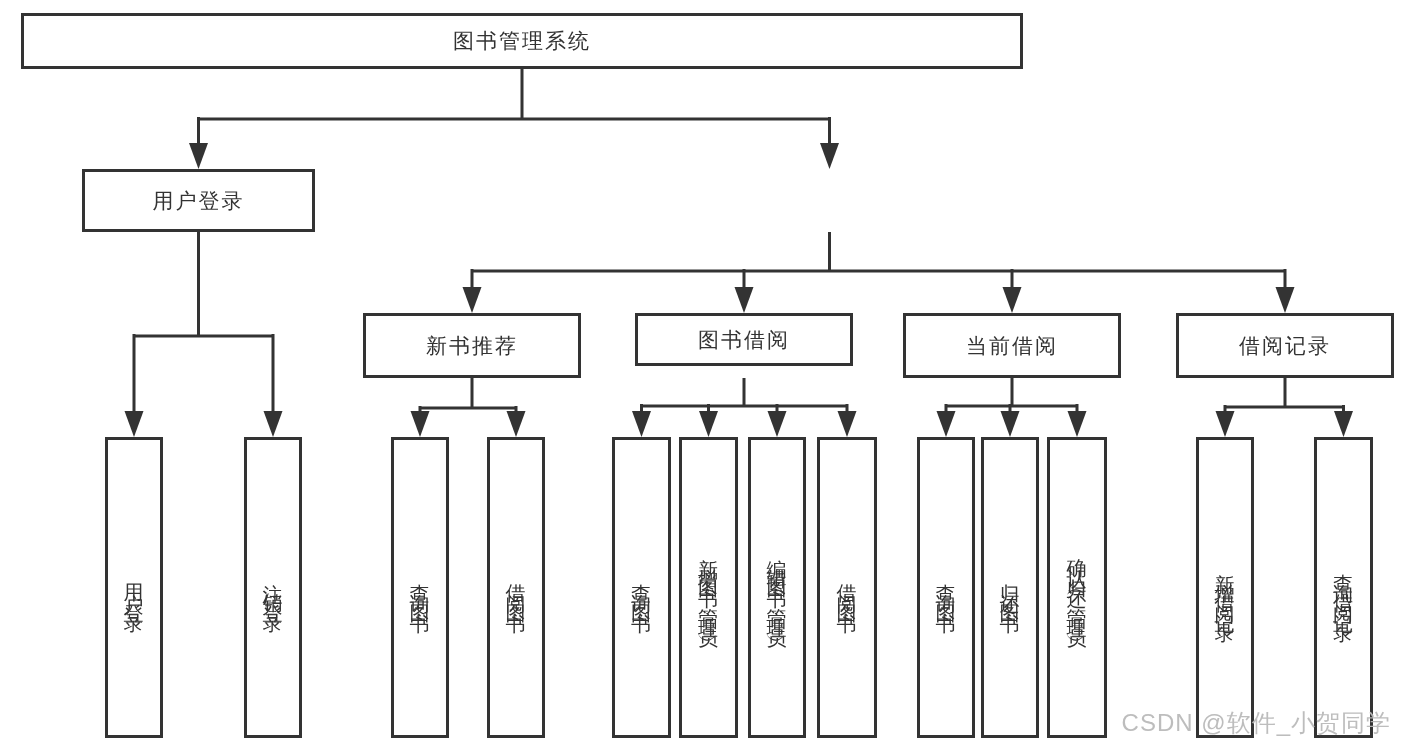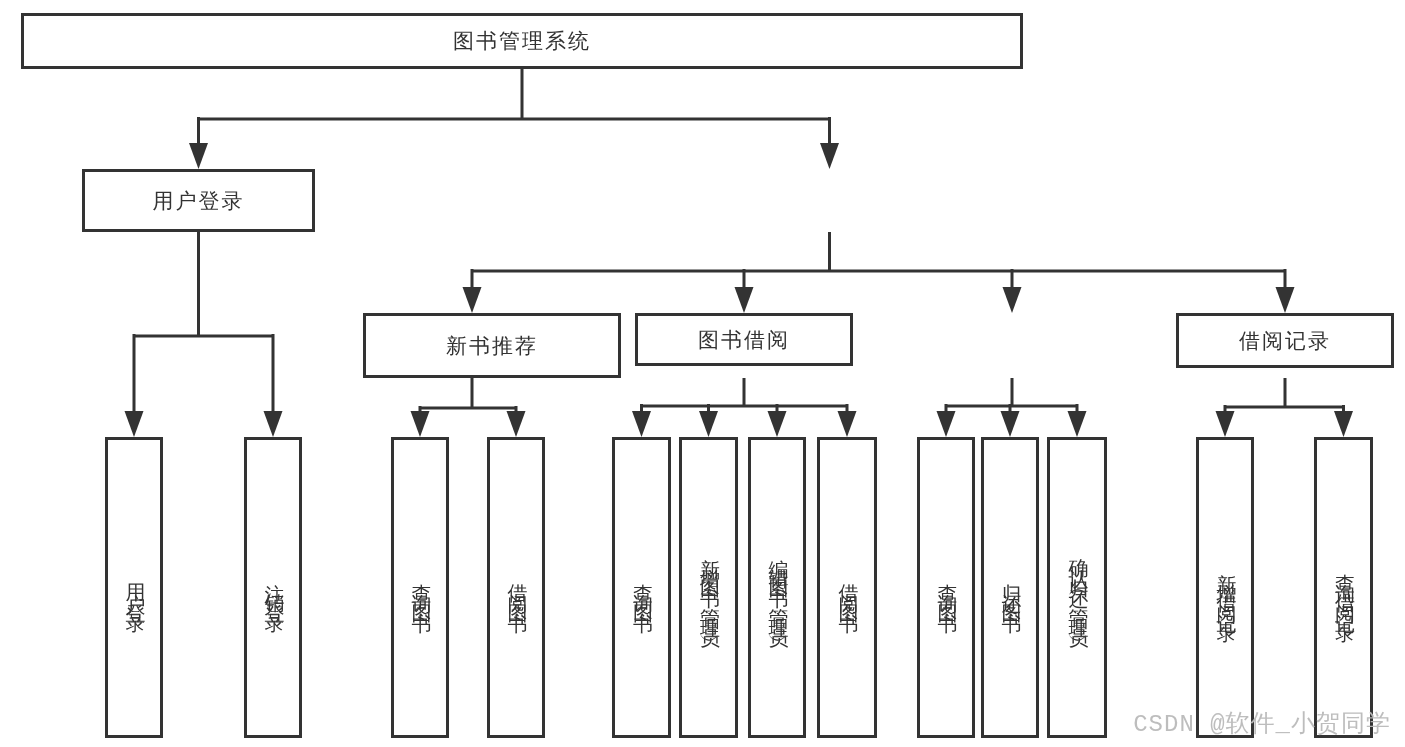--- a/index.html
+++ b/index.html
@@ -1,20 +1,20 @@
 <!DOCTYPE html>
 <html><head>
 <meta charset="utf-8">
 <style>
   html,body{margin:0;padding:0;background:#fff;}
   #stage{
     position:relative;
     width:1405px;height:747px;
     background:#ffffff;
-    font-family:Liberation Mono, monospace;
+    font-family:Liberation Sans, sans-serif;
     overflow:hidden;
   }
   #wires{position:absolute;left:0;top:0;width:1405px;height:747px;}
   .node{
     position:absolute;
     box-sizing:border-box;
     border:3px solid #333333;
     background:#ffffff;
     color:#333333;
     display:flex;
@@ -87,23 +87,24 @@
       <path d="M1067.5 411 L1086.5 411 L1077 437 Z"></path>
       <path d="M1215.5 411 L1234.5 411 L1225 437 Z"></path>
       <path d="M1334 411 L1353 411 L1343.5 437 Z"></path>
     </g>
   </svg>
 
   <div class="node h" style="left:21px;top:13px;width:1002px;height:56px;">图书管理系统</div>
 
   <div class="node h" style="left:82px;top:169px;width:233px;height:63px;">用户登录</div>
 
-  <div class="node h" style="left:363px;top:313px;width:258px;height:65px;text-align:right;">新书推荐</div>
+  <div class="node h" style="left:363px;top:313px;width:218px;height:65px;text-align:right;">新书推荐</div>
   <div class="node h" style="left:635px;top:313px;width:218px;height:53px;">图书借阅</div>
-  <div class="node h" style="left:1176px;top:313px;width:218px;height:55px;">借阅记录</div>
+  <div class="node h" style="left:903px;top:313px;width:218px;height:65px;">当前借阅</div>
+  <div class="node h" style="left:1176px;top:313px;width:218px;height:65px;">借阅记录</div>
 
   <div class="node v" style="left:105px;top:437px;width:58px;height:301px;">用户登录</div>
   <div class="node v" style="left:244px;top:437px;width:58px;height:301px;">注销登录</div>
 
   <div class="node v" style="left:391px;top:437px;width:58px;height:301px;">查询图书</div>
   <div class="node v" style="left:487px;top:437px;width:58px;height:301px;">借阅图书</div>
 
   <div class="node v" style="left:612px;top:437px;width:59px;height:301px;">查询图书</div>
   <div class="node v" style="left:679px;top:437px;width:59px;height:301px;">新增图书（管理员）</div>
   <div class="node v" style="left:748px;top:437px;width:58px;height:301px;">编辑图书（管理员）</div>

